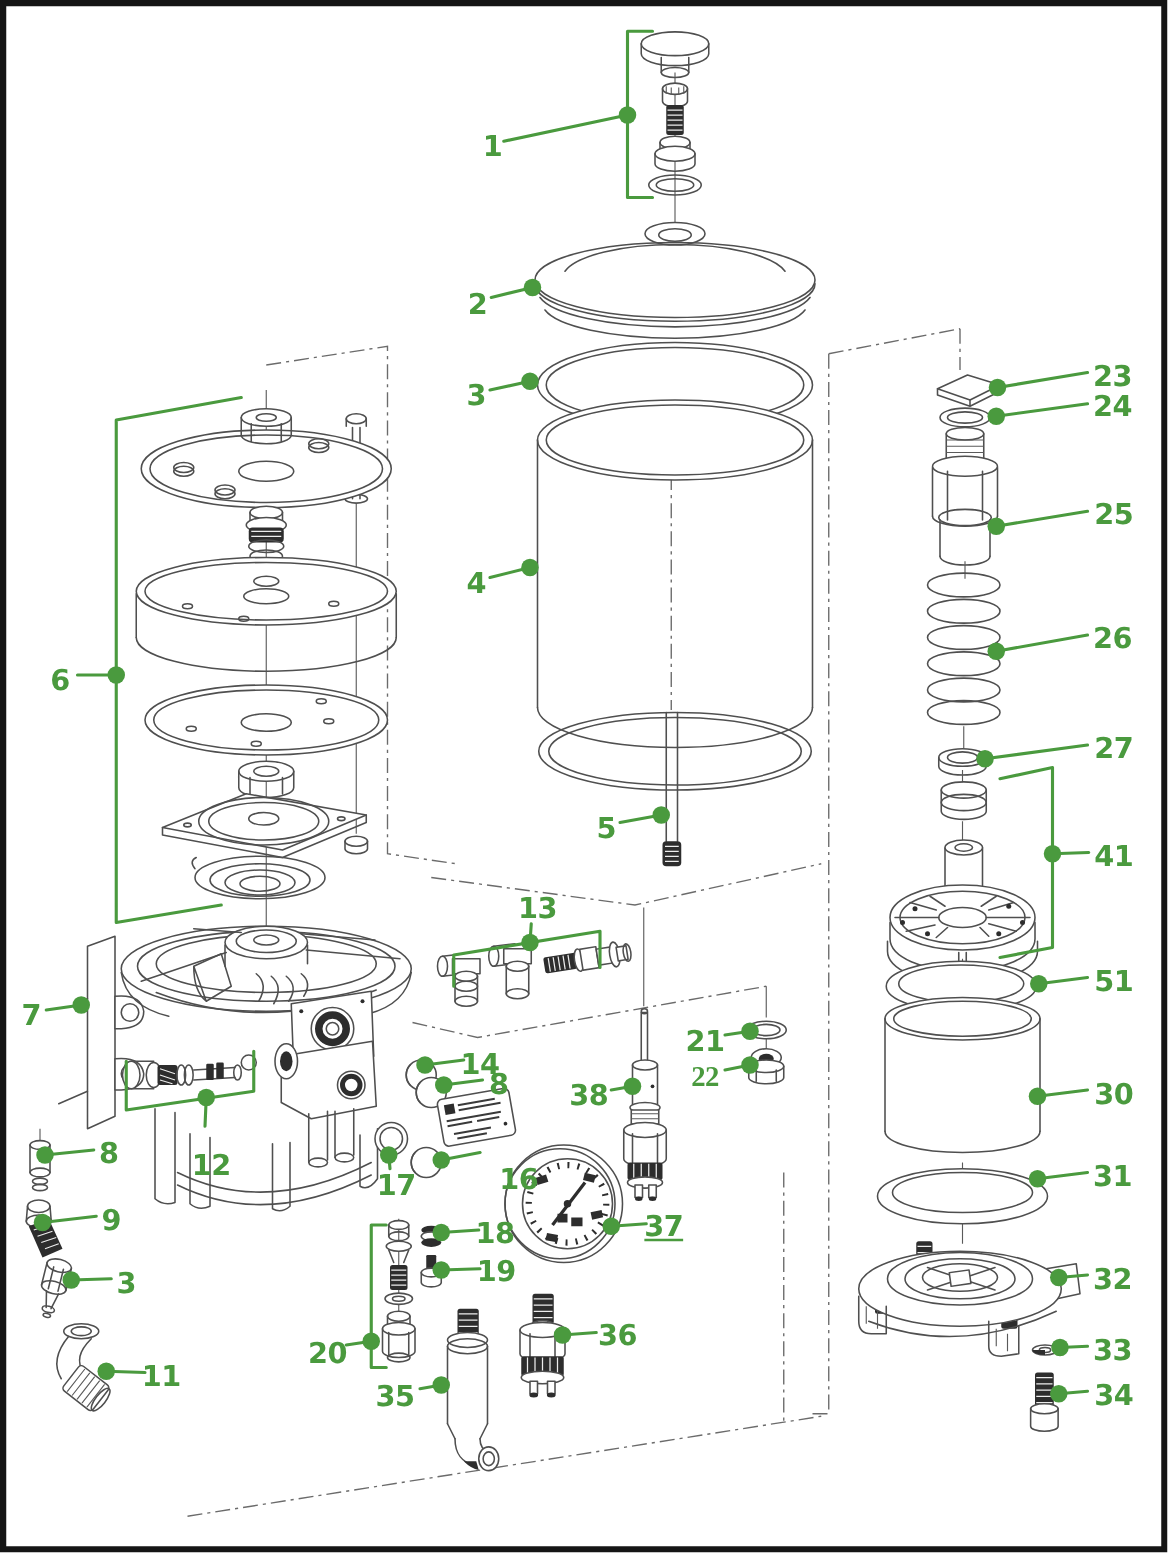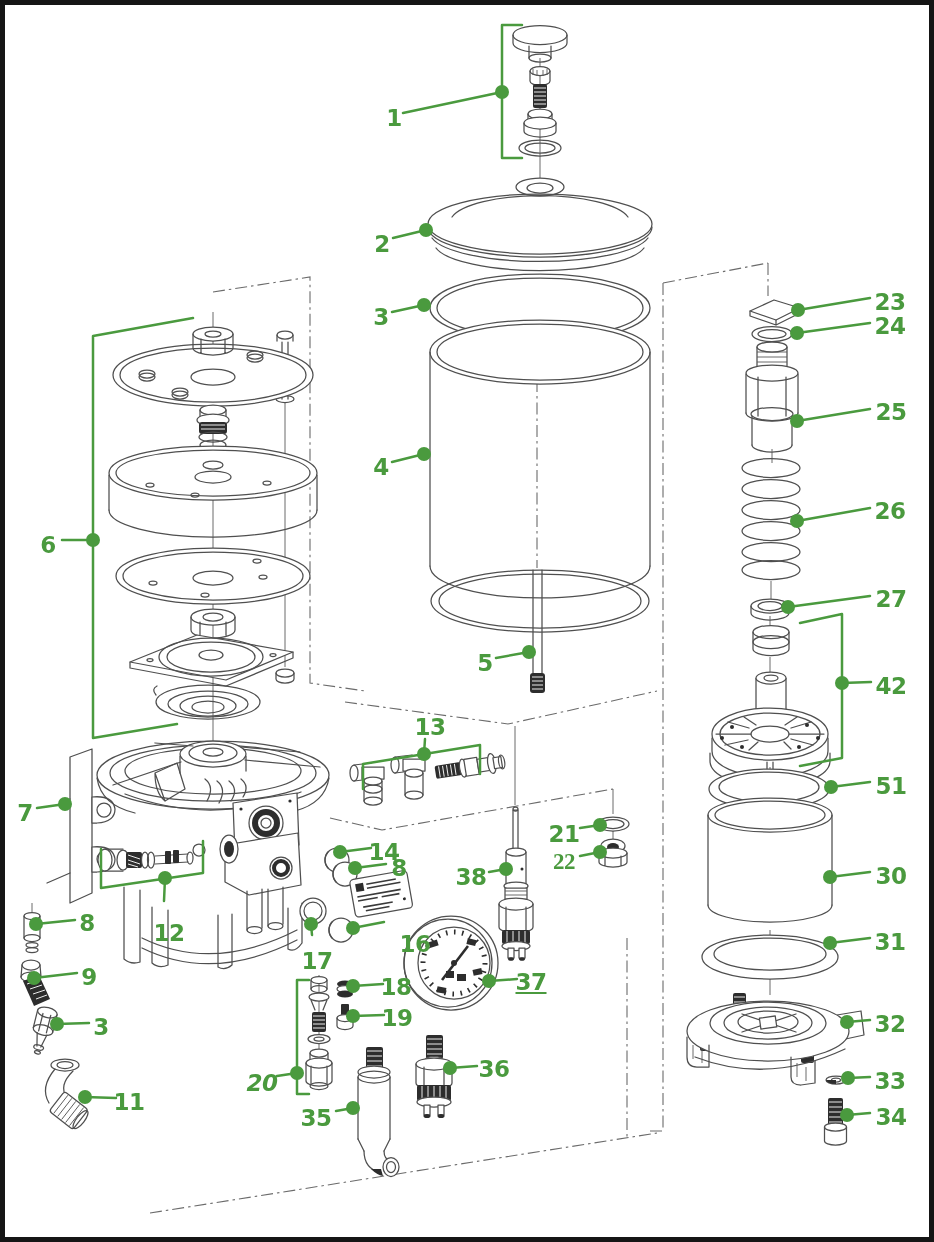--- a/index.html
+++ b/index.html
@@ -625,32 +625,32 @@
       <div class="callout" style="left: 20px; top: 808px;">7</div>
       <div class="callout" style="left: 82px; top: 918px;">8</div>
       <div class="callout" style="left: 84px; top: 972px;">9</div>
       <div class="callout" style="left: 96px; top: 1022px;">3</div>
       <div class="callout" style="left: 124px; top: 1097px;">11</div>
       <div class="callout" style="left: 164px; top: 912px; margin-top: 16px;">12</div>
       <div class="callout" style="left: 425px; top: 722px;">13</div>
       <div class="callout" style="left: 379px; top: 847px;">14</div>
       <div class="callout" style="left: 394px; top: 863px;">8</div>
       <div class="callout" style="left: 393px; top: 939px; margin-left: 17px;">16</div>
-      <div class="callout" style="left: 312px; top: 944px; margin-top: 12px;">17</div>
+      <div class="callout" style="left: 312px; top: 944px;">17</div>
       <div class="callout" style="left: 391px; top: 982px;">18</div>
       <div class="callout" style="left: 392px; top: 1013px;">19</div>
-      <div class="callout" style="left: 257px; top: 1078px; font-style: italic;">20</div>
+      <div class="callout" style="left: 257px; top: 1078px;">20</div>
       <div class="callout" style="left: 559px; top: 829px;">21</div>
       <div class="callout" style="left: 559px; top: 857px; font-family: Liberation Serif, serif;">22</div>
       <div class="callout" style="left: 885px; top: 297px;">23</div>
       <div class="callout" style="left: 885px; top: 321px; text-align: center;">24</div>
       <div class="callout" style="left: 886px; top: 407px;">25</div>
       <div class="callout" style="left: 885px; top: 506px;">26</div>
       <div class="callout" style="left: 886px; top: 594px;">27</div>
-      <div class="callout" style="left: 886px; top: 681px;">42</div>
+      <div class="callout" style="left: 886px; top: 681px;">41</div>
       <div class="callout" style="left: 886px; top: 781px;">51</div>
       <div class="callout" style="left: 886px; top: 871px;">30</div>
       <div class="callout" style="left: 885px; top: 937px;">31</div>
       <div class="callout" style="left: 885px; top: 1019px;">32</div>
       <div class="callout" style="left: 885px; top: 1076px;">33</div>
       <div class="callout" style="left: 886px; top: 1112px;">34</div>
       <div class="callout" style="left: 311px; top: 1113px;">35</div>
       <div class="callout" style="left: 489px; top: 1064px;">36</div>
       <div class="callout" style="left: 526px; top: 977px; text-decoration: underline;">37</div>
       <div class="callout" style="left: 466px; top: 872px;">38</div>

